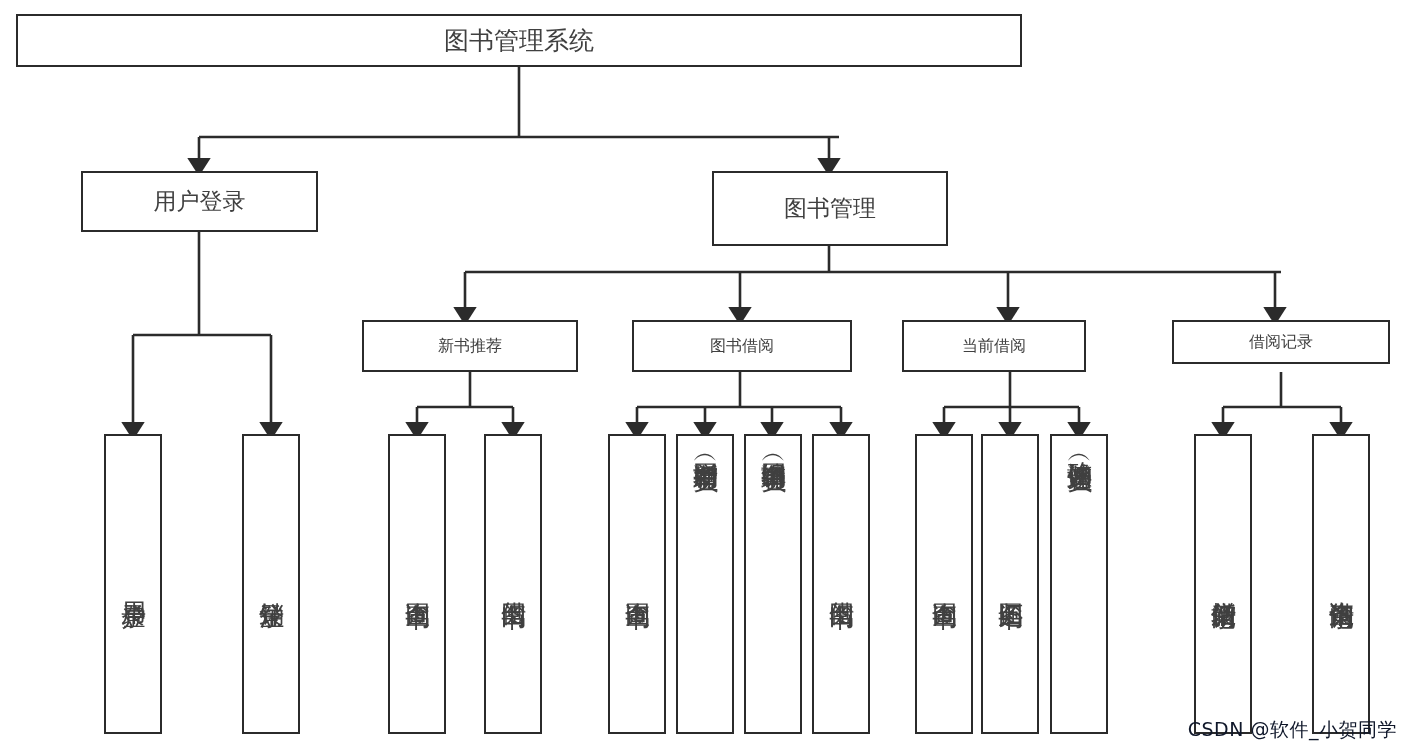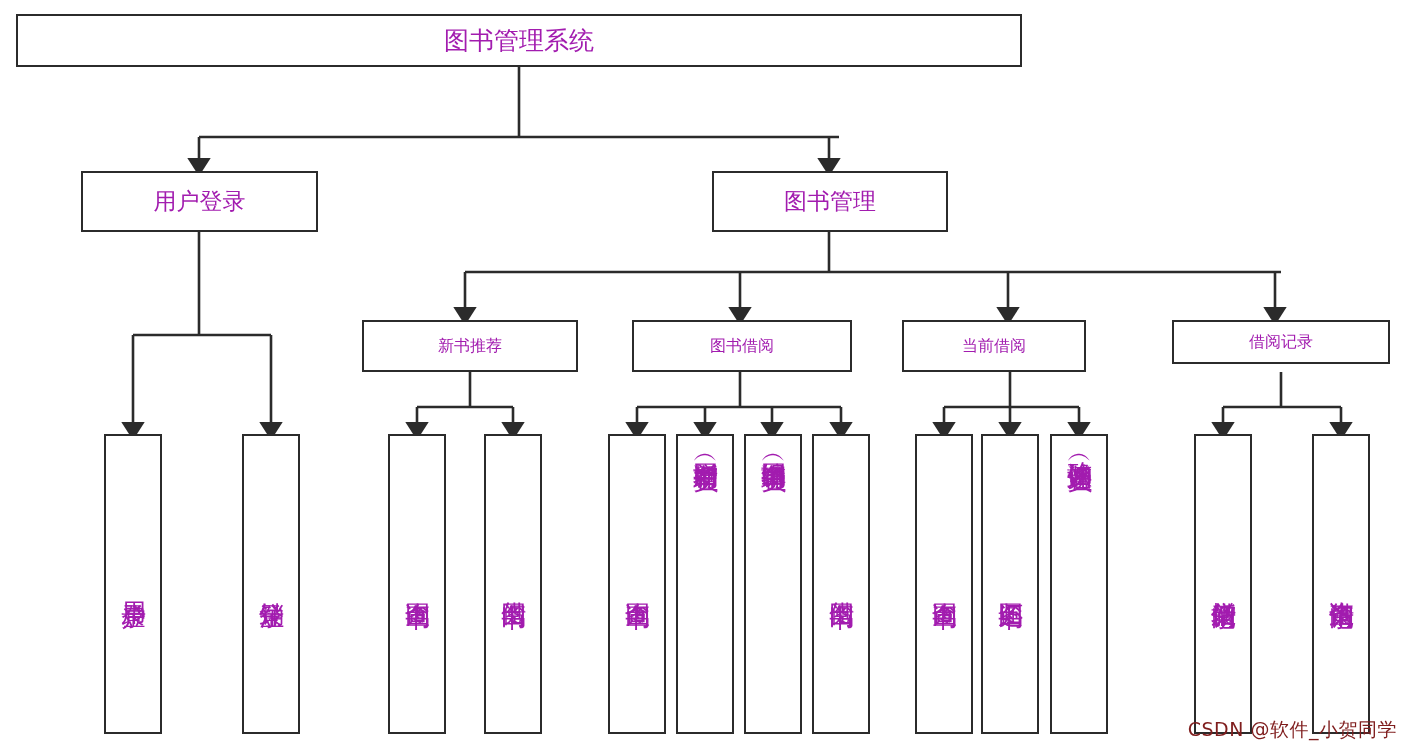--- a/index.html
+++ b/index.html
@@ -26,21 +26,21 @@
     pointer-events: none;
   }
   .node {
     position: absolute;
     box-sizing: border-box;
     background: #ffffff;
     border: 2px solid #2b2b2b;
     display: flex;
     align-items: center;
     justify-content: center;
-    color: #a21caf;
+    color: #404040;
   }
   .node.root {
     font-size: 25px;
   }
   .node.level2 {
     font-size: 23px;
   }
   .node.level3 {
     font-size: 16px;
   }
@@ -59,21 +59,21 @@
   }
   .node.leaf.centered {
     align-items: center;
     padding-top: 0;
   }
   .watermark {
     position: absolute;
     right: 8px;
     bottom: 4px;
     font-size: 19px;
-    color: #7f1d1d;
+    color: #0f172a;
     letter-spacing: 0.5px;
     white-space: nowrap;
   }
 </style>
 </head>
 <body>
 
 <div id="canvas">
 
   <svg class="wires" viewBox="0 0 1405 747" xmlns="http://www.w3.org/2000/svg">
@@ -126,21 +126,21 @@
     </g>
   </svg>
 
   <div class="node root" style="left:16px; top:14px; width:1006px; height:53px;">
     <span>图书管理系统</span>
   </div>
 
   <div class="node level2" style="left:81px; top:171px; width:237px; height:61px;">
     <span>用户登录</span>
   </div>
-  <div class="node level2" style="left:712px; top:171px; width:236px; height:61px;">
+  <div class="node level2" style="left:712px; top:171px; width:236px; height:75px;">
     <span>图书管理</span>
   </div>
 
   <div class="node level3" style="left:362px; top:320px; width:216px; height:52px;">
     <span>新书推荐</span>
   </div>
   <div class="node level3" style="left:632px; top:320px; width:220px; height:52px;">
     <span>图书借阅</span>
   </div>
   <div class="node level3" style="left:902px; top:320px; width:184px; height:52px;">

